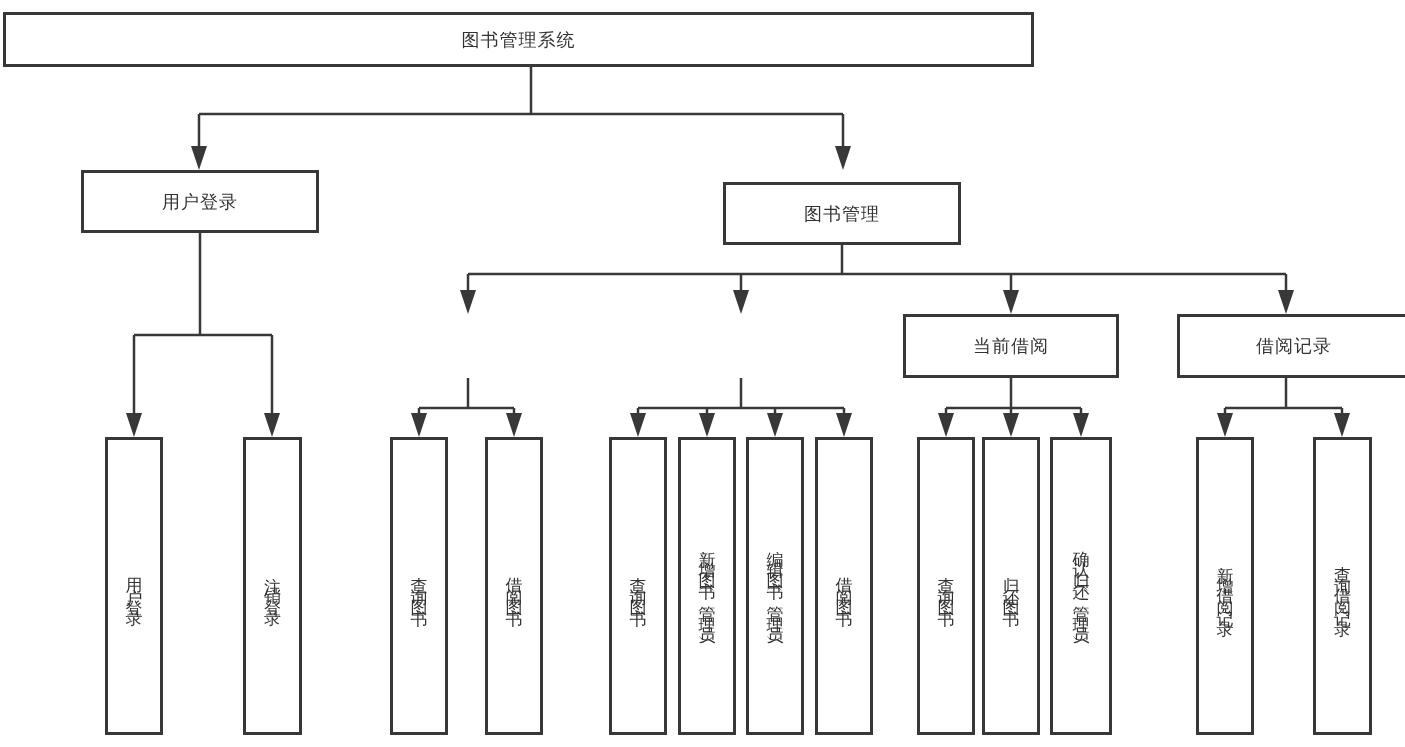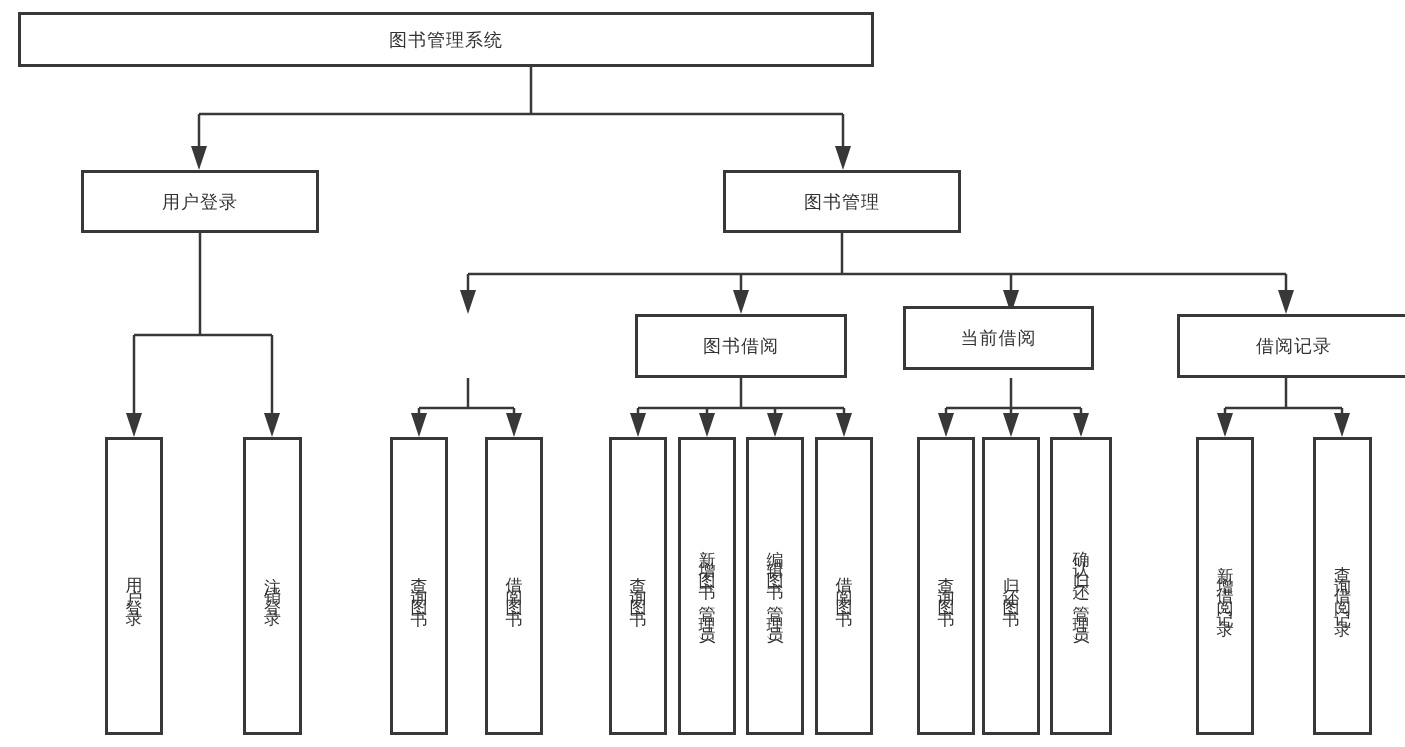--- a/index.html
+++ b/index.html
@@ -118,35 +118,32 @@
       <polygon points="1073,413 1089,413 1081,437"></polygon>
 
     <path d="M1286,378 L1286,408"></path>
     <path d="M1225,408 L1342,408"></path>
     <path d="M1225,408 L1225,415"></path>
       <polygon points="1217,413 1233,413 1225,437"></polygon>
     <path d="M1342,408 L1342,415"></path>
       <polygon points="1334,413 1350,413 1342,437"></polygon>
   </svg>
 
-  <div class="box hbox" style="left:18px;top:12px;width:856px;height:55px">
+  <div class="box hbox" style="left:3px;top:12px;width:1031px;height:55px">
     <span>图书管理系统</span>
   </div>
 
   <div class="box hbox" style="left:81px;top:170px;width:238px;height:63px">
     <span>用户登录</span>
   </div>
-  <div class="box hbox" style="left:723px;top:170px;width:238px;height:63px">
+  <div class="box hbox" style="left:723px;top:182px;width:238px;height:63px">
     <span>图书管理</span>
   </div>
 
-  <div class="box hbox" style="left:635px;top:314px;width:212px;height:64px">
-    <span>图书借阅</span>
-  </div>
-  <div class="box hbox" style="left:903px;top:306px;width:191px;height:64px">
+  <div class="box hbox" style="left:903px;top:314px;width:216px;height:64px">
     <span>当前借阅</span>
   </div>
   <div class="box hbox" style="left:1177px;top:314px;width:234px;height:64px">
     <span>借阅记录</span>
   </div>
 
   <div class="box vbox" style="left:105px;top:437px;width:58px;height:298px">
     <span>用户登录</span>
   </div>
   <div class="box vbox" style="left:243px;top:437px;width:59px;height:298px">

